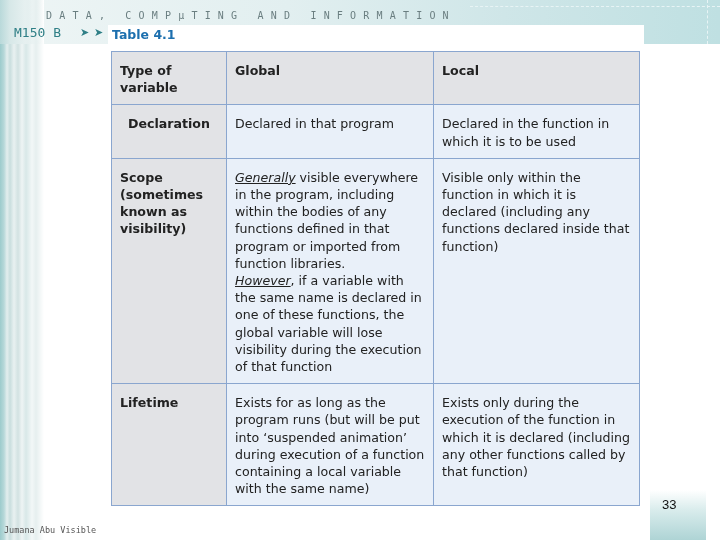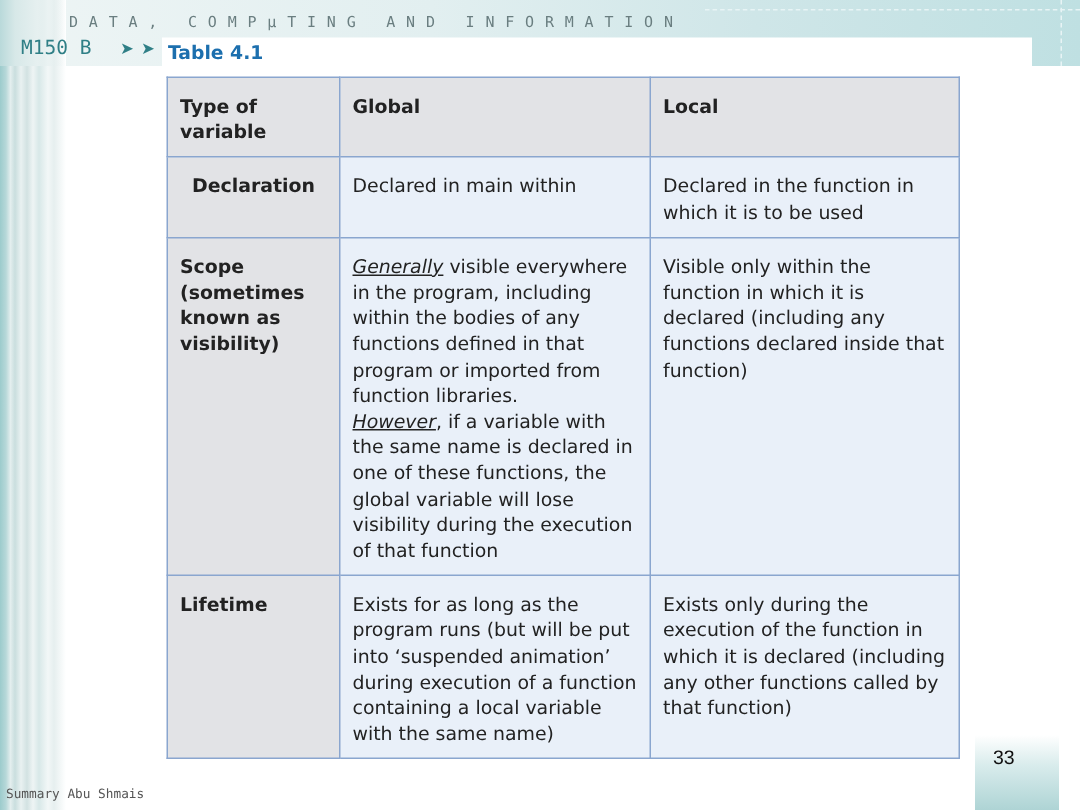--- a/index.html
+++ b/index.html
@@ -38,21 +38,21 @@
     }
     .course-code {
       position: absolute; left: 14px; top: 25px;
       font-family: "DejaVu Sans Mono", monospace; font-size: 13px;
       color: #2f7f86; white-space: nowrap;
     }
     .chev {
       position: absolute; top: 26px; font-size: 11px; color: #2f7f86;
     }
     .caption-box {
-      position: absolute; left: 108px; top: 25px; width: 580px; height: 19px;
+      position: absolute; left: 108px; top: 25px; width: 536px; height: 19px;
       background: #ffffff;
     }
     .caption-label {
       position: absolute; left: 4px; top: 2px;
       font-family: "DejaVu Sans", sans-serif; font-weight: bold; font-size: 12.5px;
       color: #1c6fae;
     }
     .caption-text {
       position: absolute; left: 78px; top: 3px;
       font-family: "DejaVu Sans", sans-serif; font-size: 11px; color: #222;
@@ -112,32 +112,32 @@
 
 <table class="summary">
   <tbody>
       <tr class="head">
     <td class="rowhead">Type of variable</td>
     <td class="col-global">Global</td>
     <td>Local</td>
   </tr>
   <tr>
     <td class="rowhead" style="height:22px;text-align:center;">Declaration</td>
-    <td class="col-global">Declared in main within</td>
+    <td class="col-global">Declared in that program</td>
     <td>Declared in the function in which it is to be used</td>
   </tr>
   <tr>
     <td class="rowhead">Scope (sometimes known as visibility)</td>
     <td class="col-global"><span class="em">Generally</span><span> visible everywhere in the program, including within the bodies of any functions defined in that program or imported from function libraries.</span><br><span class="em">However</span><span>, if a variable with the same name is declared in one of these functions, the global variable will lose visibility during the execution of that function</span></td>
     <td>Visible only within the function in which it is declared (including any functions declared inside that function)</td>
   </tr>
   <tr>
     <td class="rowhead">Lifetime</td>
     <td class="col-global">Exists for as long as the program runs (but will be put into ‘suspended animation’ during execution of a function containing a local variable with the same name)</td>
     <td>Exists only during the execution of the function in which it is declared (including any other functions called by that function)</td>
   </tr>
 </tbody>
   </table>
 
 <div class="page-number-bg"></div>
 <div class="page-number">33</div>
-<div class="footer-author">Summary Abu Shmais</div>
+<div class="footer-author">Jumana Abu Visible</div>
 <div class="footer-year">2009</div>
 
 </body></html>

